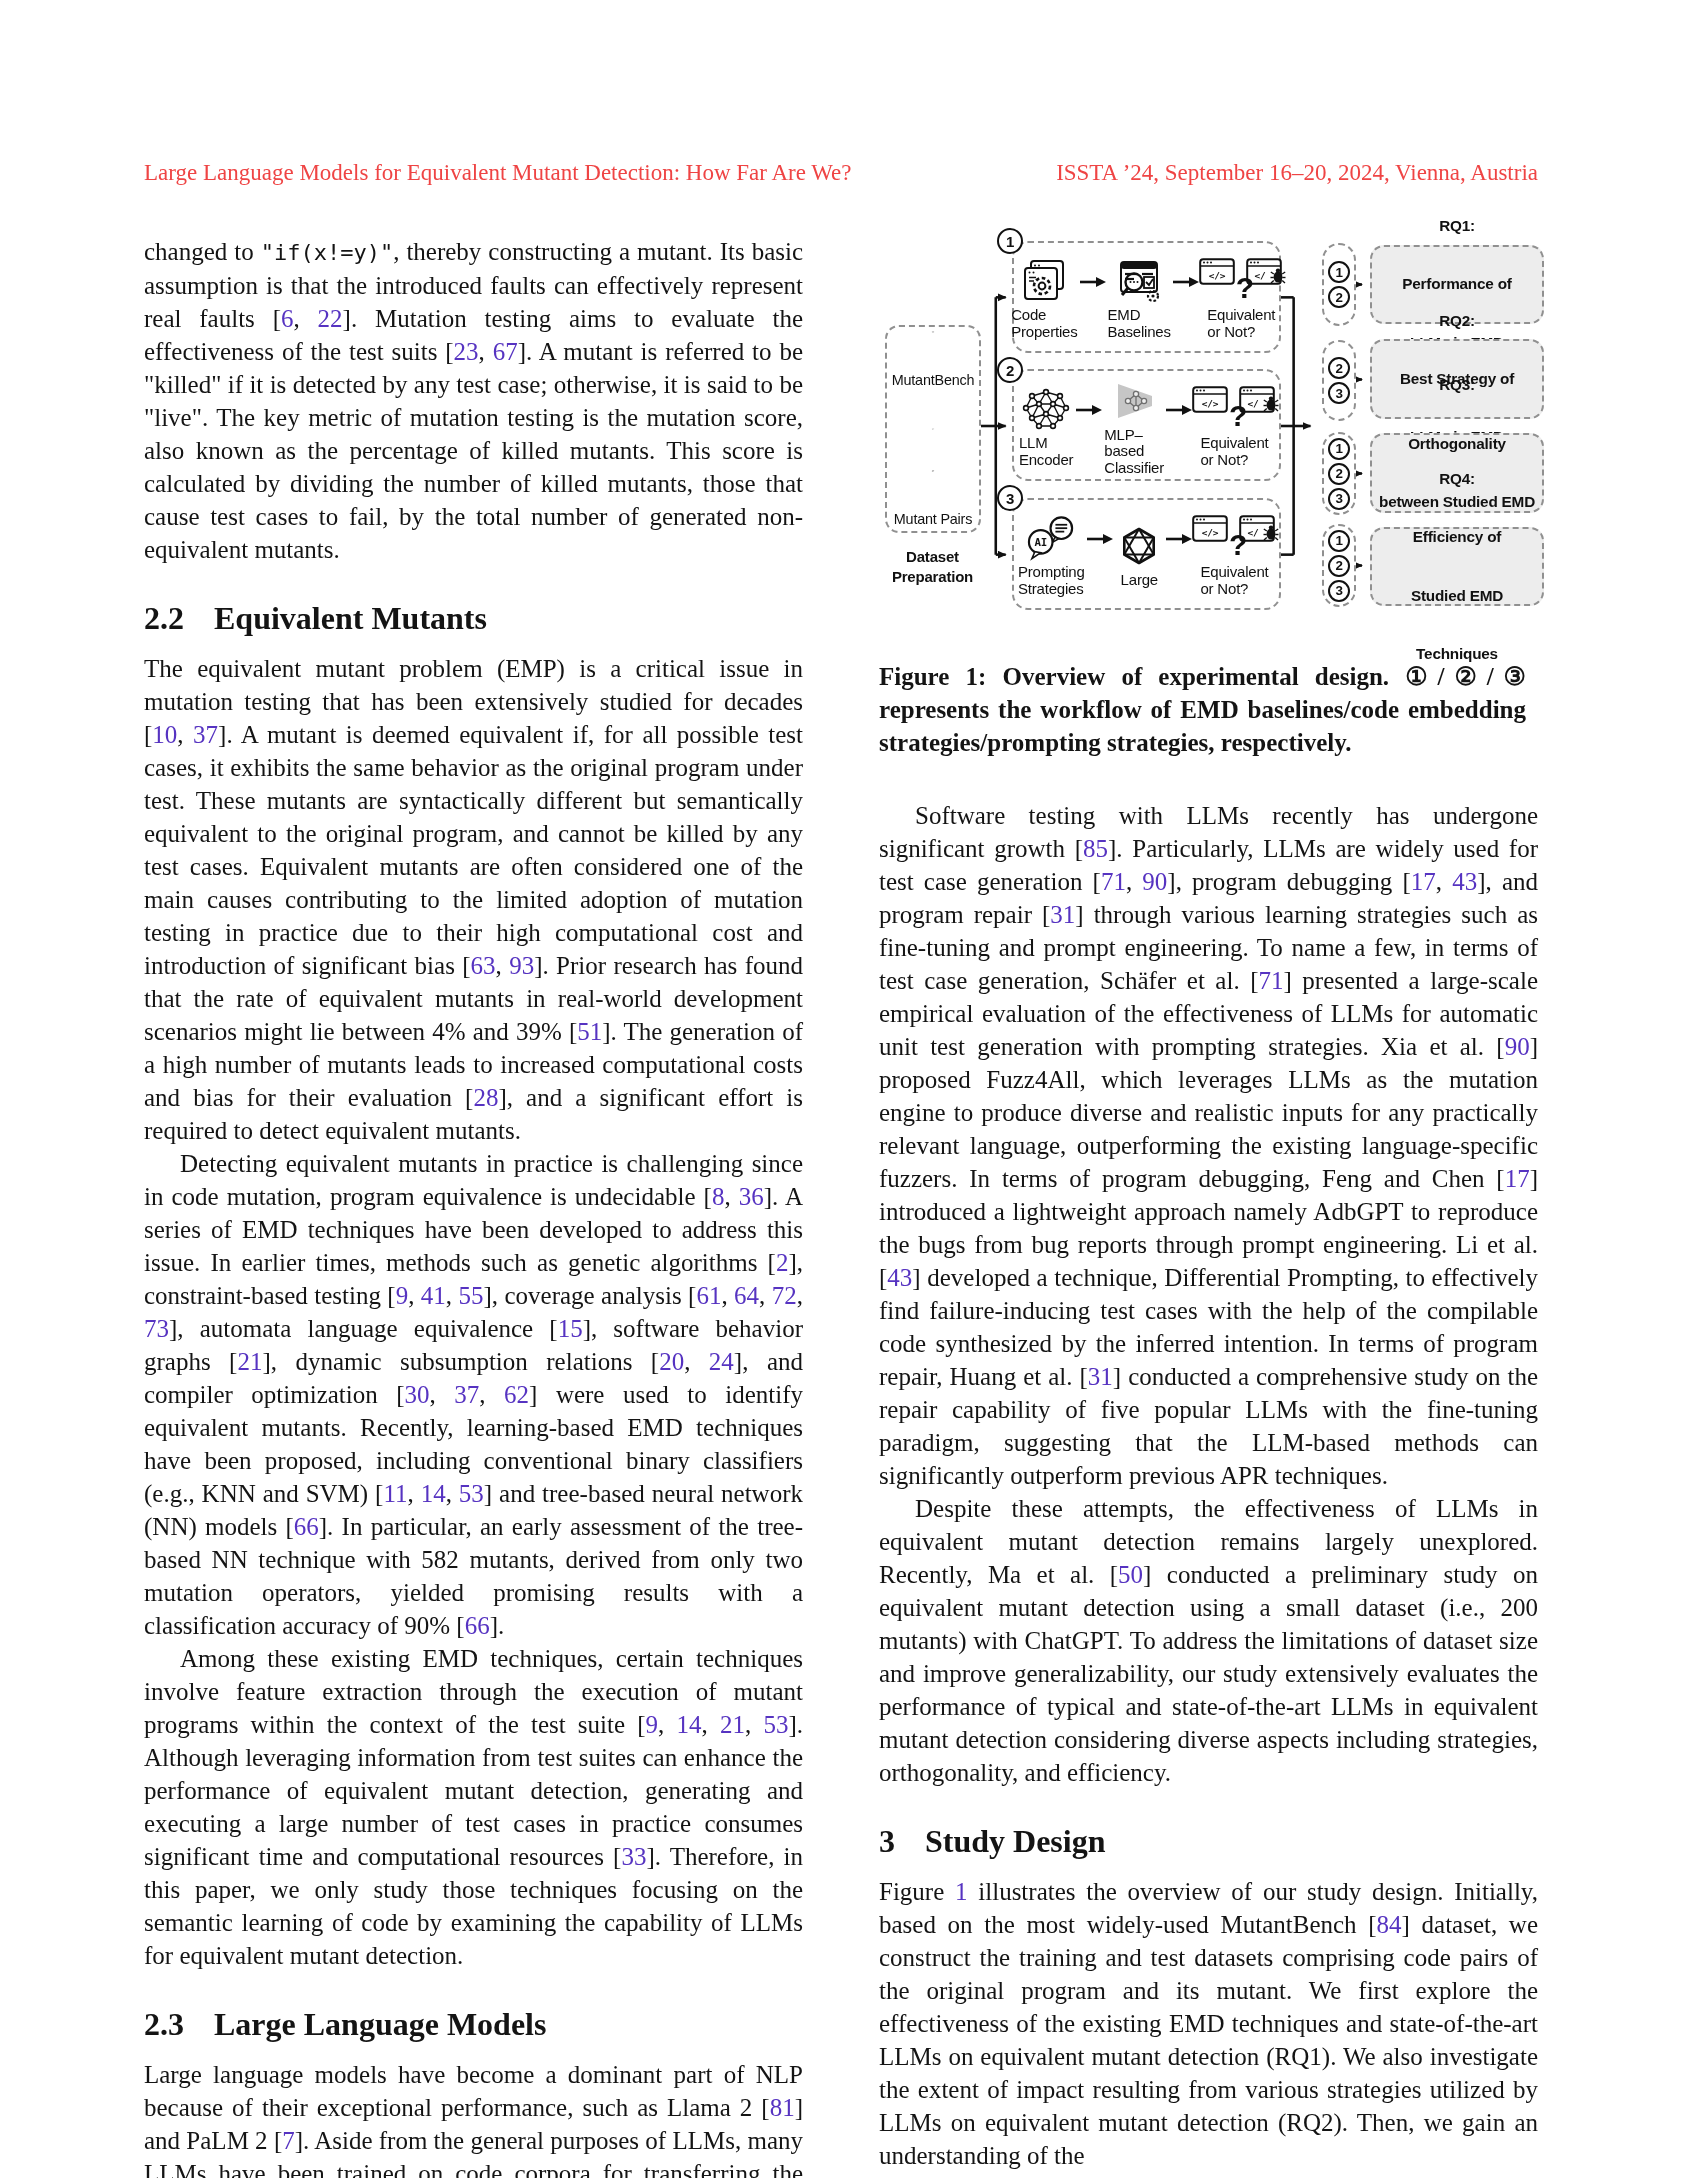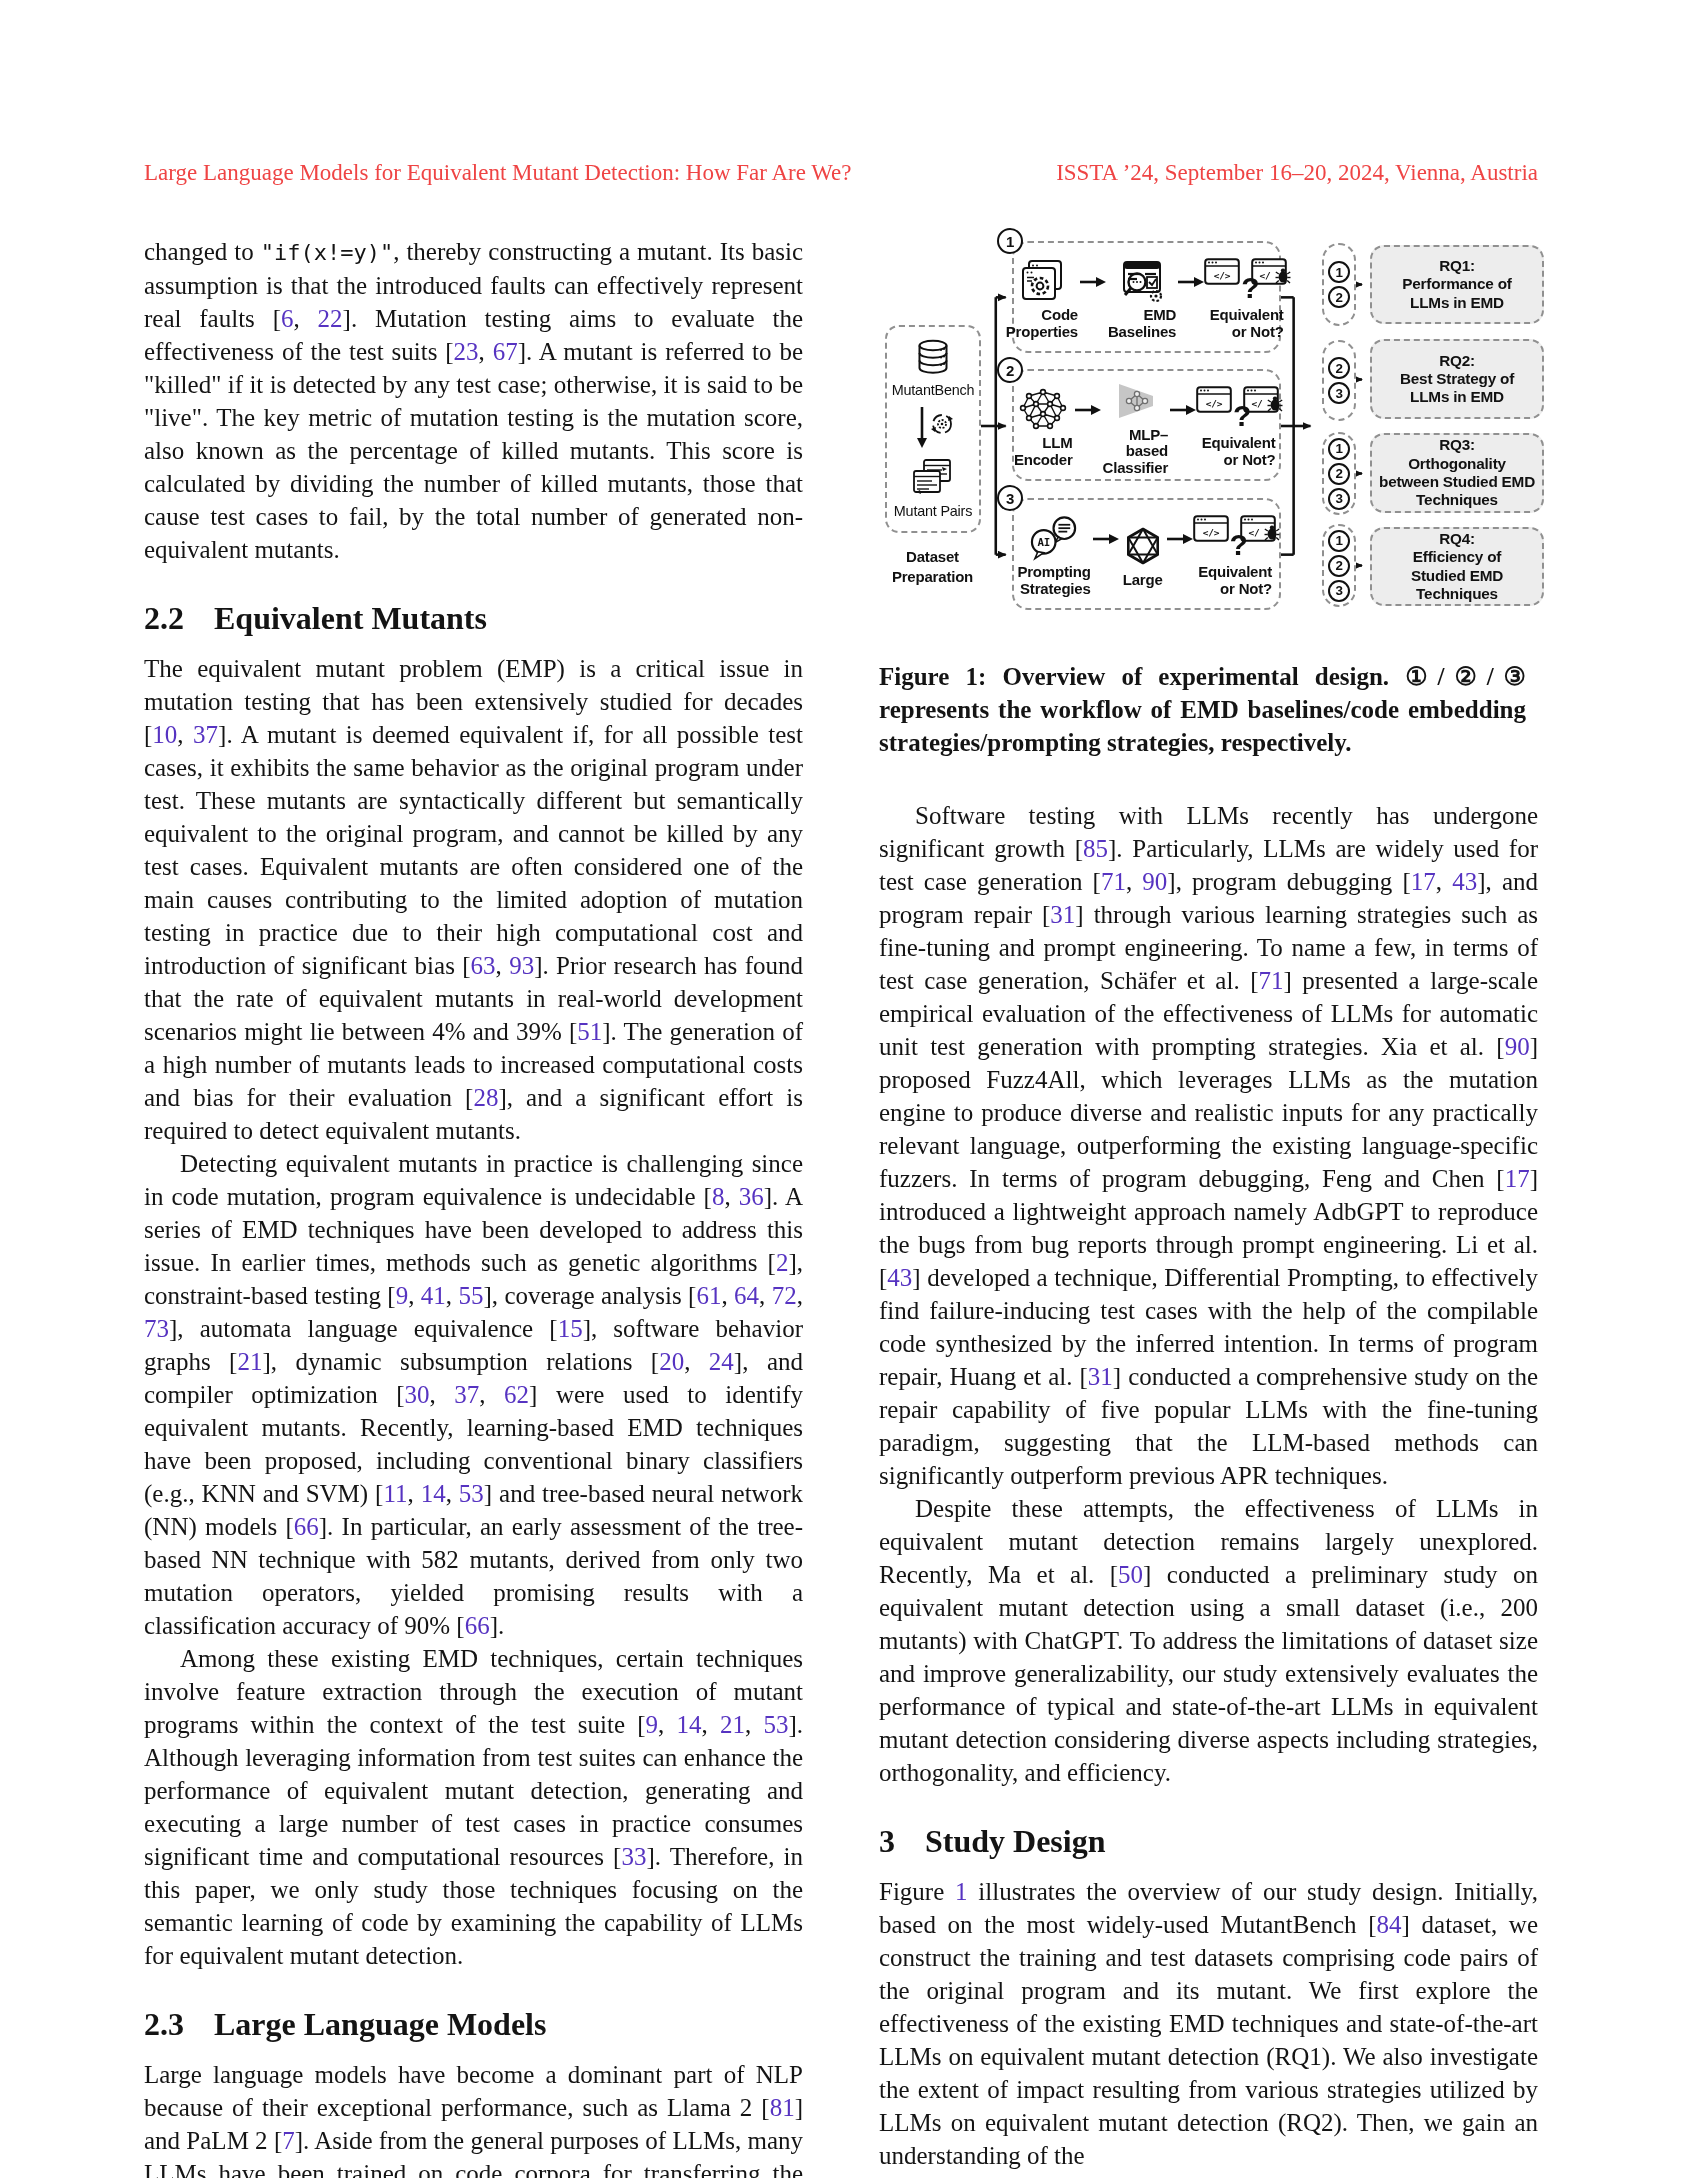--- a/index.html
+++ b/index.html
@@ -20,25 +20,25 @@
   p.indent { text-indent:36px; }
   .code { font-family:"DejaVu Sans Mono", monospace; font-size:22px; }
   .cite, .figref { color:#5633C1; }
   h2.sec { font-size:32px; font-weight:bold; margin:34px 0 15px 0; text-align:left; }
   h2.sec .secnum { margin-right:30px; }
   .caption { font-weight:bold; font-size:25px; line-height:33px; margin:16px 12px 40px 0; text-align:justify; }
 
   
   .figure { position:relative; width:665px; height:436px; font-family:"Liberation Sans", sans-serif; color:#111; letter-spacing:-0.2px; }
   .conn { position:absolute; left:0; top:0; }
-  .dashbox { position:absolute; border:2.5px dashed #909090; border-radius:16px; background:#fff; box-sizing:border-box; }
+  .dashbox { position:absolute; border:2.5px dashed #909090; border-radius:16px; background:#fff; box-sizing:border-box;gap:40px; }
   .wf { left:133px; width:269px; height:112px; display:flex; align-items:center; justify-content:center; gap:2px; padding:0 4px; }
   .step { display:flex; flex-direction:column; align-items:center; width:81px; }
   .step .ic { height:53px; display:flex; align-items:center; justify-content:center; }
-  .step .lb { font-weight:bold; font-size:15px; line-height:16.3px; text-align:right; }
+  .step .lb { font-weight:normal; font-size:15px; line-height:16.3px; text-align:left; }
   .sarr { flex:0 0 auto; margin-bottom:30px; }
   .numcirc { width:22px; height:22px; border:2px solid #111; border-radius:50%; background:#fff;
              font-weight:bold; font-size:13.4px; display:flex; align-items:center; justify-content:center; box-sizing:border-box; }
   .wfnum { position:absolute; width:26px; height:26px; font-size:15px; border-width:2.5px; z-index:3; }
   .badges { left:443px; width:34px; display:flex; flex-direction:column; align-items:center; justify-content:center; gap:3px; border-radius:17px; }
   .rq { left:491px; width:174px; background:#ededed; border-radius:14px; display:flex; flex-direction:column;
         align-items:center; justify-content:center; font-weight:bold; font-size:15.3px; line-height:18.3px; text-align:center; }
   .dsbox { left:6px; top:117px; width:96px; height:208px; display:flex; flex-direction:column; align-items:center;
            justify-content:space-evenly; padding:4px 0; border-radius:14px; }
   .ds-label { font-weight:normal; font-size:14.4px; line-height:15px; text-align:center; }

